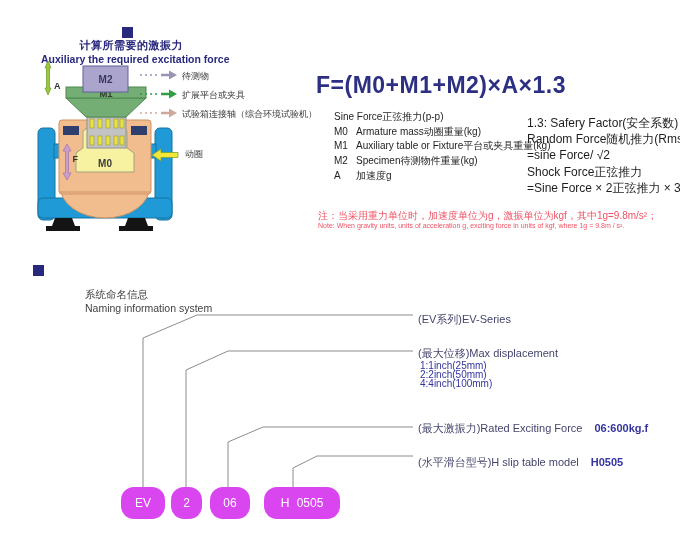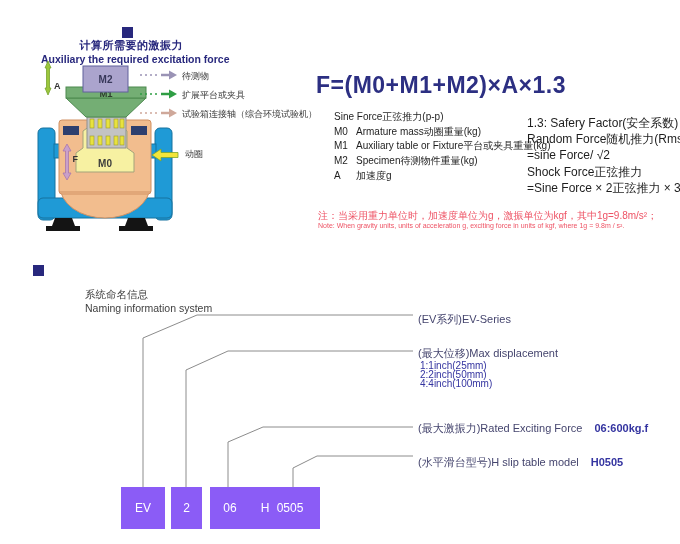--- a/index.html
+++ b/index.html
@@ -29,22 +29,22 @@
 
   
   .subtitle{position:absolute;left:57px;top:288px;font-size:10.5px;color:#3f3f3f;line-height:13.5px;margin-left:28px;}
 
   
   .tlabel{position:absolute;font-size:11px;color:#45456e;white-space:nowrap;}
   .tvalue{color:#3434a0;margin-left:12px;font-weight:700;}
   .topts{position:absolute;left:420px;top:361px;font-size:10px;color:#3434a0;line-height:9.2px;}
 
   
-  .code-box{position:absolute;top:487px;height:42px;background:#8b5cf6;color:#ffffff;
-            display:flex;align-items:center;justify-content:center;font-size:12px;word-spacing:4px;}
+  .code-box{position:absolute;top:487px;height:32px;background:#d946ef;color:#ffffff;
+            display:flex;align-items:center;justify-content:center;font-size:12px;word-spacing:4px;border-radius:13px;}
 </style>
 </head>
 <body>
 
 <div id="page">
 
   <div class="sec-header" style="top:27px">
     <span class="bullet"></span>
     <span class="h-zh">计算所需要的激振力</span>
     <span class="h-en">Auxiliary the required excitation force</span>
@@ -207,15 +207,15 @@
   <div class="tlabel" style="left:418px;top:421px">
     <span>(最大激振力)Rated Exciting Force</span><span class="tvalue">06:600kg.f</span>
   </div>
   <div class="tlabel" style="left:418px;top:455px">
     <span>(水平滑台型号)H slip table model</span><span class="tvalue">H0505</span>
   </div>
 
   <div class="code-box" style="left:121px;width:44px">EV</div>
   <div class="code-box" style="left:171px;width:31px">2</div>
   <div class="code-box" style="left:210px;width:40px">06</div>
-  <div class="code-box" style="left:244px;width:76px">H 0505</div>
+  <div class="code-box" style="left:264px;width:76px">H 0505</div>
 
 </div>
 
 </body></html>

